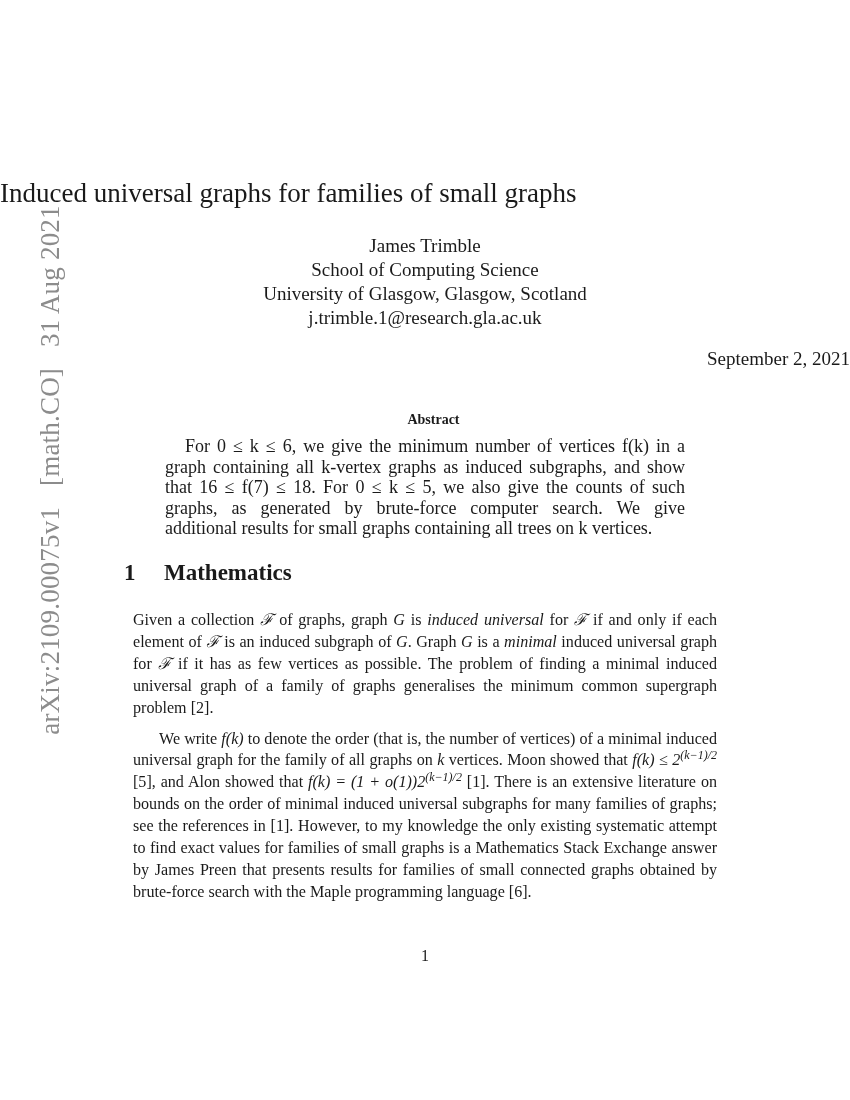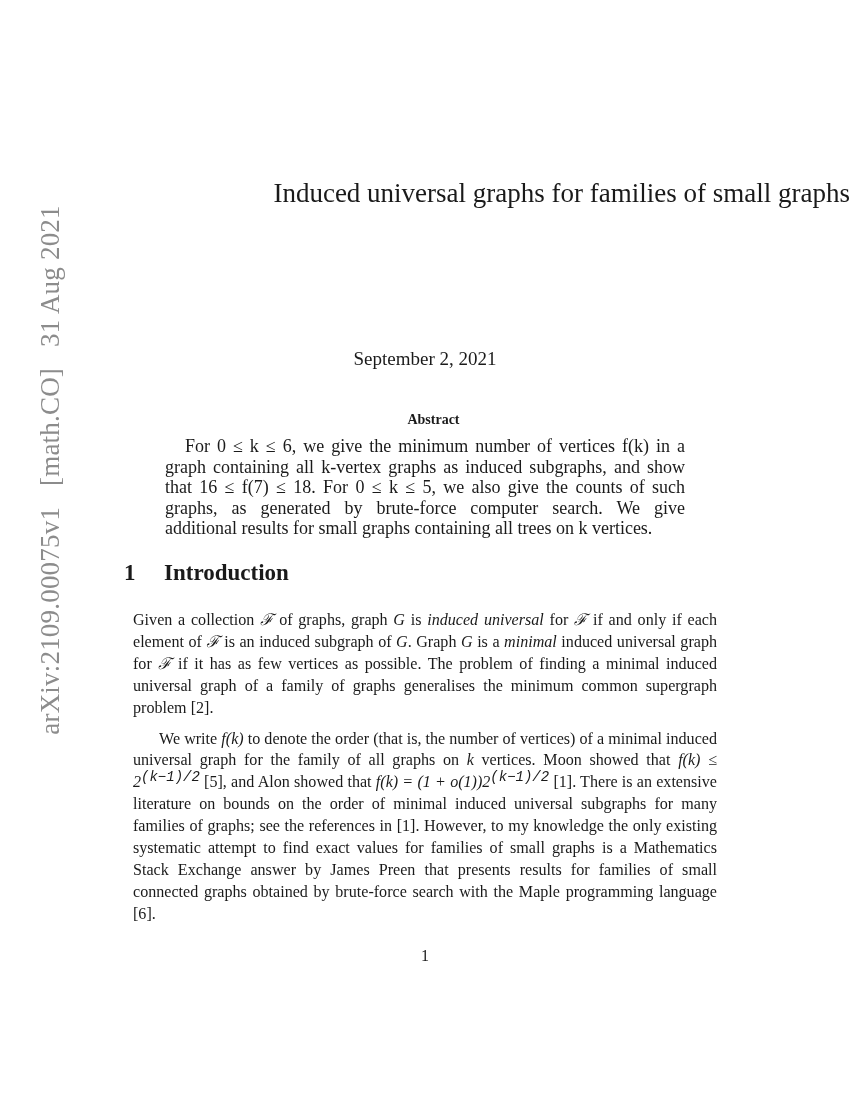--- a/index.html
+++ b/index.html
@@ -29,39 +29,39 @@
       font-family: "Liberation Serif", serif;
       font-size: 27px;
       color: #8c8c8c;
       letter-spacing: 0.2px;
     }
     .arxiv-stamp span { margin-right: 14px; }
     .title {
       position: absolute;
       left: 0; right: 0;
       top: 178px;
-      text-align: right;
+      text-align: left;
       font-family: "Liberation Serif", serif;
       font-size: 27px;
       color: #1a1a1a;
     }
     .author-block {
       position: absolute;
       left: 0; right: 0;
       top: 234px;
       text-align: center;
       font-family: "Liberation Serif", serif;
       font-size: 19px;
       line-height: 24px;
     }
     .date {
       position: absolute;
       left: 0; right: 0;
       top: 348px;
-      text-align: center;
+      text-align: right;
       font-family: "Liberation Serif", serif;
       font-size: 19px;
     }
     .abstract-title {
       position: absolute;
       left: 0; right: 0;
       top: 412px;
       text-align: center;
       font-family: "Liberation Serif", serif;
       font-weight: bold;
@@ -95,21 +95,21 @@
       top: 600px;
       font-family: "Liberation Serif", serif;
       font-size: 16.1px;
       line-height: 21.9px;
       text-align: justify;
     }
     .body-text p { margin: 9px; }
     .body-text p.indent { text-indent: 26px; }
     .math { font-style: italic; }
     .cal { font-family: "DejaVu Serif", serif; font-style: italic; }
-    sup { font-size: 14px; line-height: 0; font-family: Liberation Mono, monospace; }
+    sup { font-size: 12px; line-height: 0; }
     .page-number {
       position: absolute;
       left: 0; right: 0;
       top: 947px;
       text-align: center;
       font-family: "Liberation Serif", serif;
       font-size: 16px;
     }
   </style>
 </head>
@@ -118,28 +118,34 @@
 <div class="page">
 
   <div class="arxiv-stamp">
     <span>arXiv:2109.00075v1</span>
     <span>[math.CO]</span>
     <span>31 Aug 2021</span>
   </div>
 
   <div class="title">Induced universal graphs for families of small graphs</div>
 
+  <div class="author-block">
+    <div>James Trimble</div>
+    <div>School of Computing Science</div>
+    <div>University of Glasgow, Glasgow, Scotland</div>
+    <div>j.trimble.1@research.gla.ac.uk</div>
+  </div>
 
   <div class="date">September 2, 2021</div>
 
   <div class="abstract-title">Abstract</div>
   <div class="abstract-body">For 0 ≤ k ≤ 6, we give the minimum number of vertices f(k) in a graph containing all k-vertex graphs as induced subgraphs, and show that 16 ≤ f(7) ≤ 18. For 0 ≤ k ≤ 5, we also give the counts of such graphs, as generated by brute-force computer search. We give additional results for small graphs containing all trees on k vertices.</div>
 
   <div class="section-heading">
-    <span class="num">1</span><span>Introduction</span>
+    <span class="num">1</span><span>Mathematics</span>
   </div>
 
   <div class="body-text">
     <p><span>Given a collection </span><span class="cal">ℱ</span><span> of graphs, graph </span><span class="math">G</span><span> is </span><em>induced universal</em><span> for </span><span class="cal">ℱ</span><span> if and only if each element of </span><span class="cal">ℱ</span><span> is an induced subgraph of </span><span class="math">G</span><span>. Graph </span><span class="math">G</span><span> is a </span><em>minimal</em><span> induced universal graph for </span><span class="cal">ℱ</span><span> if it has as few vertices as possible. The problem of finding a minimal induced universal graph of a family of graphs generalises the minimum common supergraph problem [2].</span></p>
 
     <p class="indent"><span>We write </span><span class="math">f(k)</span><span> to denote the order (that is, the number of vertices) of a minimal induced universal graph for the family of all graphs on </span><span class="math">k</span><span> vertices. Moon showed that </span><span class="math"><span>f(k) ≤ 2</span><sup>(k−1)/2</sup></span><span> [5], and Alon showed that </span><span class="math"><span>f(k) = (1 + o(1))2</span><sup>(k−1)/2</sup></span><span> [1]. There is an extensive literature on bounds on the order of minimal induced universal subgraphs for many families of graphs; see the references in [1]. However, to my knowledge the only existing systematic attempt to find exact values for families of small graphs is a Mathematics Stack Exchange answer by James Preen that presents results for families of small connected graphs obtained by brute-force search with the Maple programming language [6].</span></p>
 
   </div>
 
   <div class="page-number">1</div>

